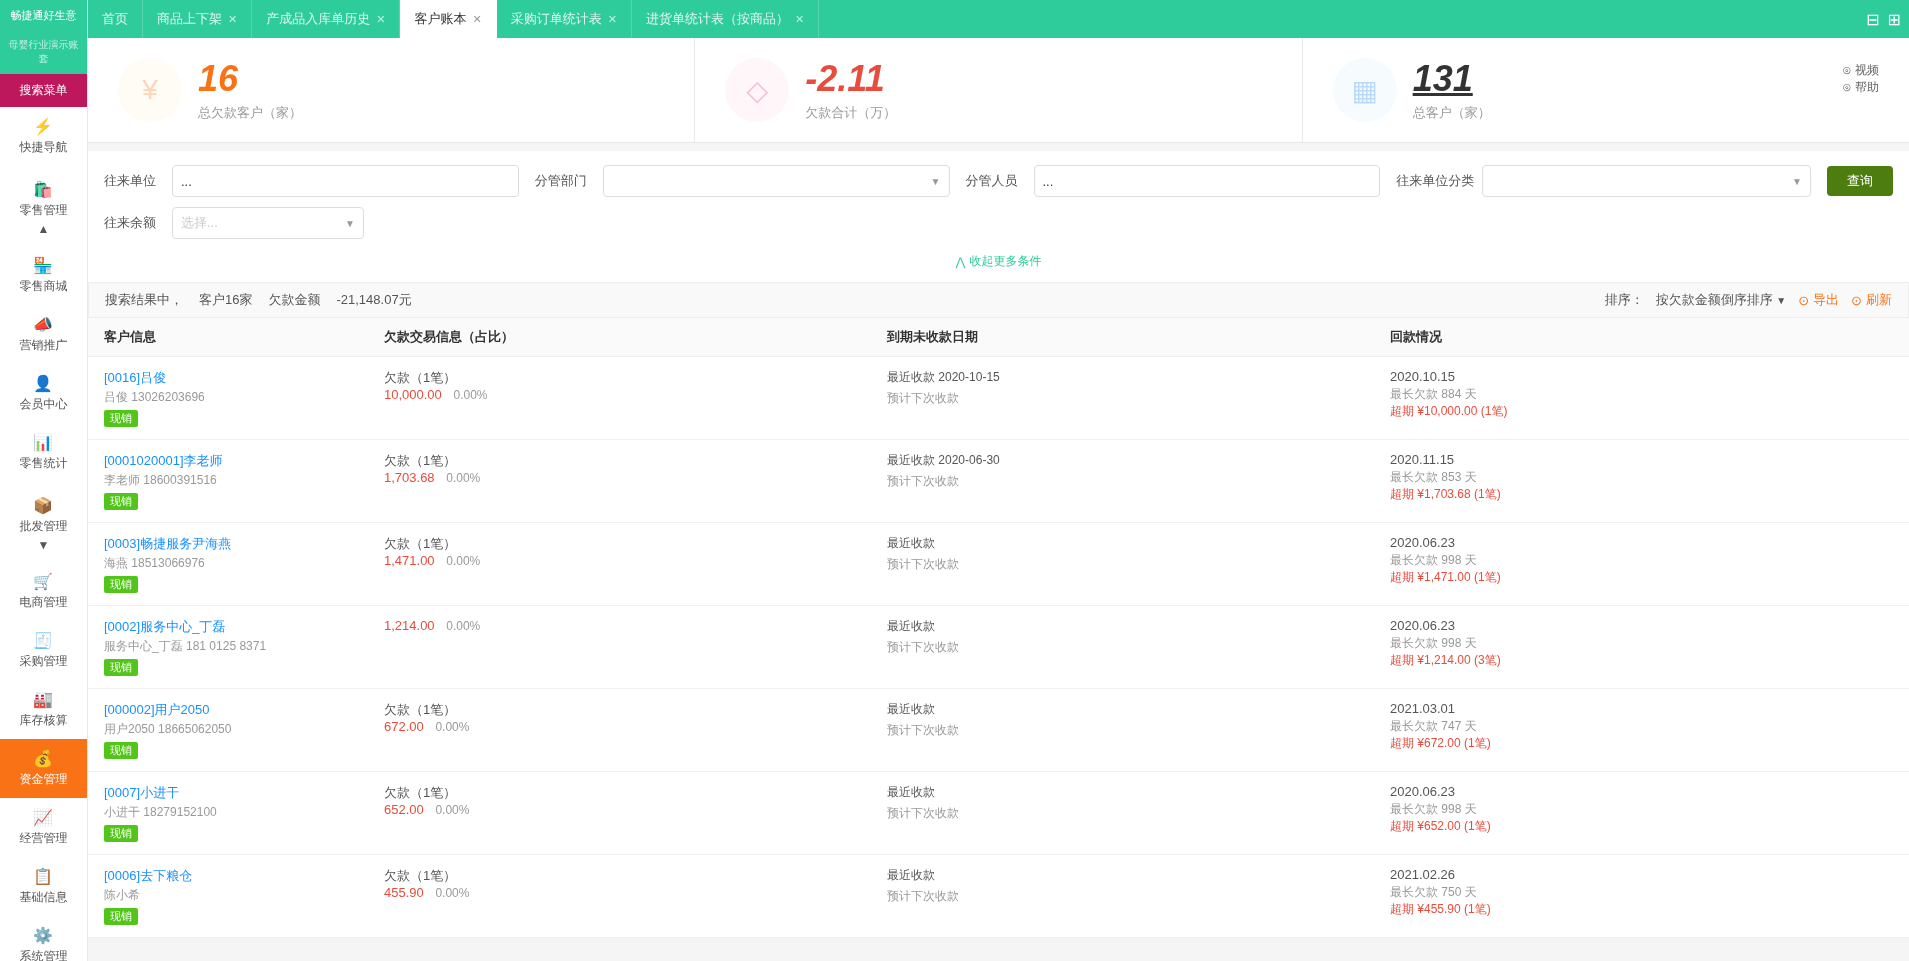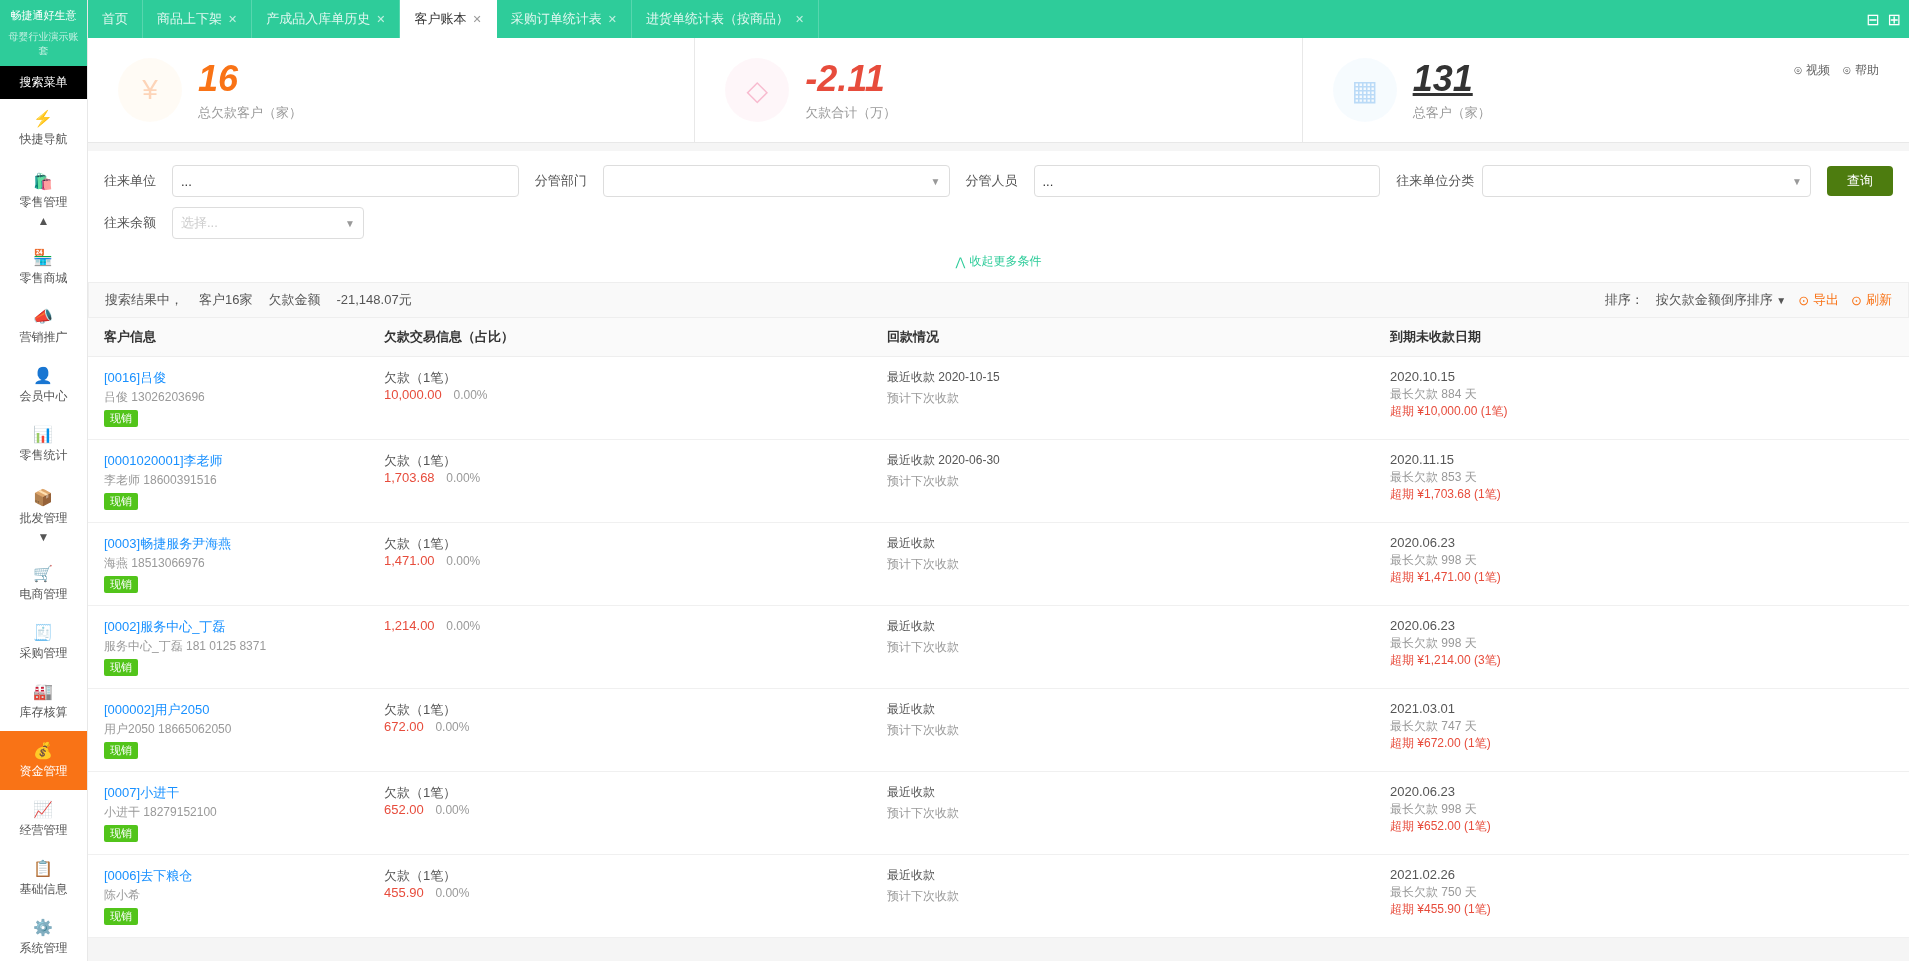--- a/index.html
+++ b/index.html
@@ -2,21 +2,21 @@
 <html><head>
   <meta charset="utf-8">
   <style>
     * { box-sizing: border-box; margin: 0; padding: 0; }
     body { font-family: 'Microsoft YaHei', Arial, sans-serif; font-size: 13px; background: #f5f5f5; color: #333; display: flex; height: 961px; overflow: hidden; }
 
     
     .sidebar { width: 88px; background: #fff; border-right: 1px solid #e8e8e8; display: flex; flex-direction: column; height: 100%; overflow-y: auto; }
     .sidebar-logo { background: #2ecc9a; padding: 8px 6px; text-align: center; cursor: pointer; }
     .sidebar-logo-text { color: #fff; font-size: 11px; line-height: 1.3; }
-    .sidebar-search { background: #000000; padding: 8px 0; text-align: center; color: #fff; font-size: 12px; cursor: pointer; }
+    .sidebar-search { background: #be185d; padding: 8px 0; text-align: center; color: #fff; font-size: 12px; cursor: pointer; }
     .sidebar-item { padding: 10px 0; text-align: center; color: #555; font-size: 12px; cursor: pointer; display: flex; flex-direction: column; align-items: center; gap: 3px; }
     .sidebar-item.active { background: #f97316; color: #fff; }
     .sidebar-item .icon { font-size: 16px; }
     .sidebar-divider { height: 1px; background: #f0f0f0; margin: 2px 0; }
 
     
     .main { flex: 1; display: flex; flex-direction: column; overflow: hidden; }
 
     
     .topbar { background: #fff; border-bottom: 1px solid #e8e8e8; display: flex; align-items: center; justify-content: space-between; padding: 0 12px; height: 40px; min-height: 40px; }
@@ -39,21 +39,21 @@
     .stat-card:last-child { border-right: none; }
     .stat-icon { width: 64px; height: 64px; border-radius: 50%; display: flex; align-items: center; justify-content: center; font-size: 28px; opacity: 0.3; }
     .stat-icon.orange { background: #fff3e0; color: #f97316; }
     .stat-icon.pink { background: #fce4ec; color: #e91e63; }
     .stat-icon.blue { background: #e3f2fd; color: #1e88e5; }
     .stat-info .value { font-size: 36px; font-weight: bold; font-style: italic; }
     .stat-info .value.orange { color: #f97316; }
     .stat-info .value.red { color: #e74c3c; }
     .stat-info .value.dark { color: #333; font-weight: 900; text-decoration: underline; }
     .stat-info .label { color: #999; font-size: 13px; margin-top: 4px; }
-    .stat-card-actions { margin-left: auto; display: flex; gap: 12px; font-size: 12px; color: #666; align-self: flex-start; padding-top: 4px; }
+    .stat-card-actions { margin-left: auto; display: flex; font-size: 12px; color: #666; align-self: flex-start; padding-top: 4px; flex-direction: column; }
 
     
     .filter-area { background: #fff; padding: 14px 16px 8px; margin-top: 8px; }
     .filter-row { display: flex; align-items: center; gap: 16px; margin-bottom: 10px; }
     .filter-item { display: flex; align-items: center; gap: 8px; flex: 1; }
     .filter-label { color: #555; font-size: 13px; white-space: nowrap; min-width: 60px; }
     .filter-input { flex: 1; border: 1px solid #ddd; border-radius: 4px; padding: 5px 8px; font-size: 13px; color: #333; background: #fff; display: flex; align-items: center; justify-content: space-between; cursor: pointer; min-height: 32px; }
     .filter-select { flex: 1; border: 1px solid #ddd; border-radius: 4px; padding: 5px 8px; font-size: 13px; color: #333; background: #fff; display: flex; align-items: center; justify-content: space-between; cursor: pointer; min-height: 32px; }
     .btn-query { background: #4d7c0f; color: #fff; border: none; border-radius: 4px; padding: 6px 20px; font-size: 13px; cursor: pointer; white-space: nowrap; }
     .filter-collapse { text-align: center; color: #2ecc9a; font-size: 12px; cursor: pointer; padding: 4px 0; display: flex; align-items: center; justify-content: center; gap: 4px; }
@@ -85,21 +85,21 @@
     .overdue-amount { color: #e74c3c; font-size: 12px; cursor: pointer; }
 
     .chevron { color: #999; font-size: 10px; }
   </style>
 </head>
 <body>
 
 <div class="sidebar">
   <div class="sidebar-logo">
     <div class="sidebar-logo-text">畅捷通好生意</div>
-    <div style="font-size:10px;color:rgba(255,255,255,0.7);margin-top:8px;">母婴行业演示账套</div>
+    <div style="font-size:10px;color:rgba(255,255,255,0.7);margin-top:16px;">母婴行业演示账套</div>
   </div>
   <div class="sidebar-search">
     <span>搜索菜单</span>
   </div>
   <div class="sidebar-item">
     <span class="icon">⚡</span>
     <span>快捷导航</span>
   </div>
   <div class="sidebar-divider"></div>
 
@@ -287,22 +287,22 @@
           <span>⊙</span>
           <span>刷新</span>
         </span>
       </div>
     </div>
 
     <div class="table-container">
       <div class="table-header">
         <div>客户信息</div>
         <div>欠款交易信息（占比）</div>
+        <div>到期未收款日期</div>
         <div>回款情况</div>
-        <div>到期未收款日期</div>
       </div>
 
       <div class="table-row">
         <div>
           <div class="customer-name">[0016]吕俊</div>
           <div class="customer-phone">吕俊 13026203696</div>
           <span class="customer-tag">现销</span>
         </div>
         <div>
           <div class="debt-label">

